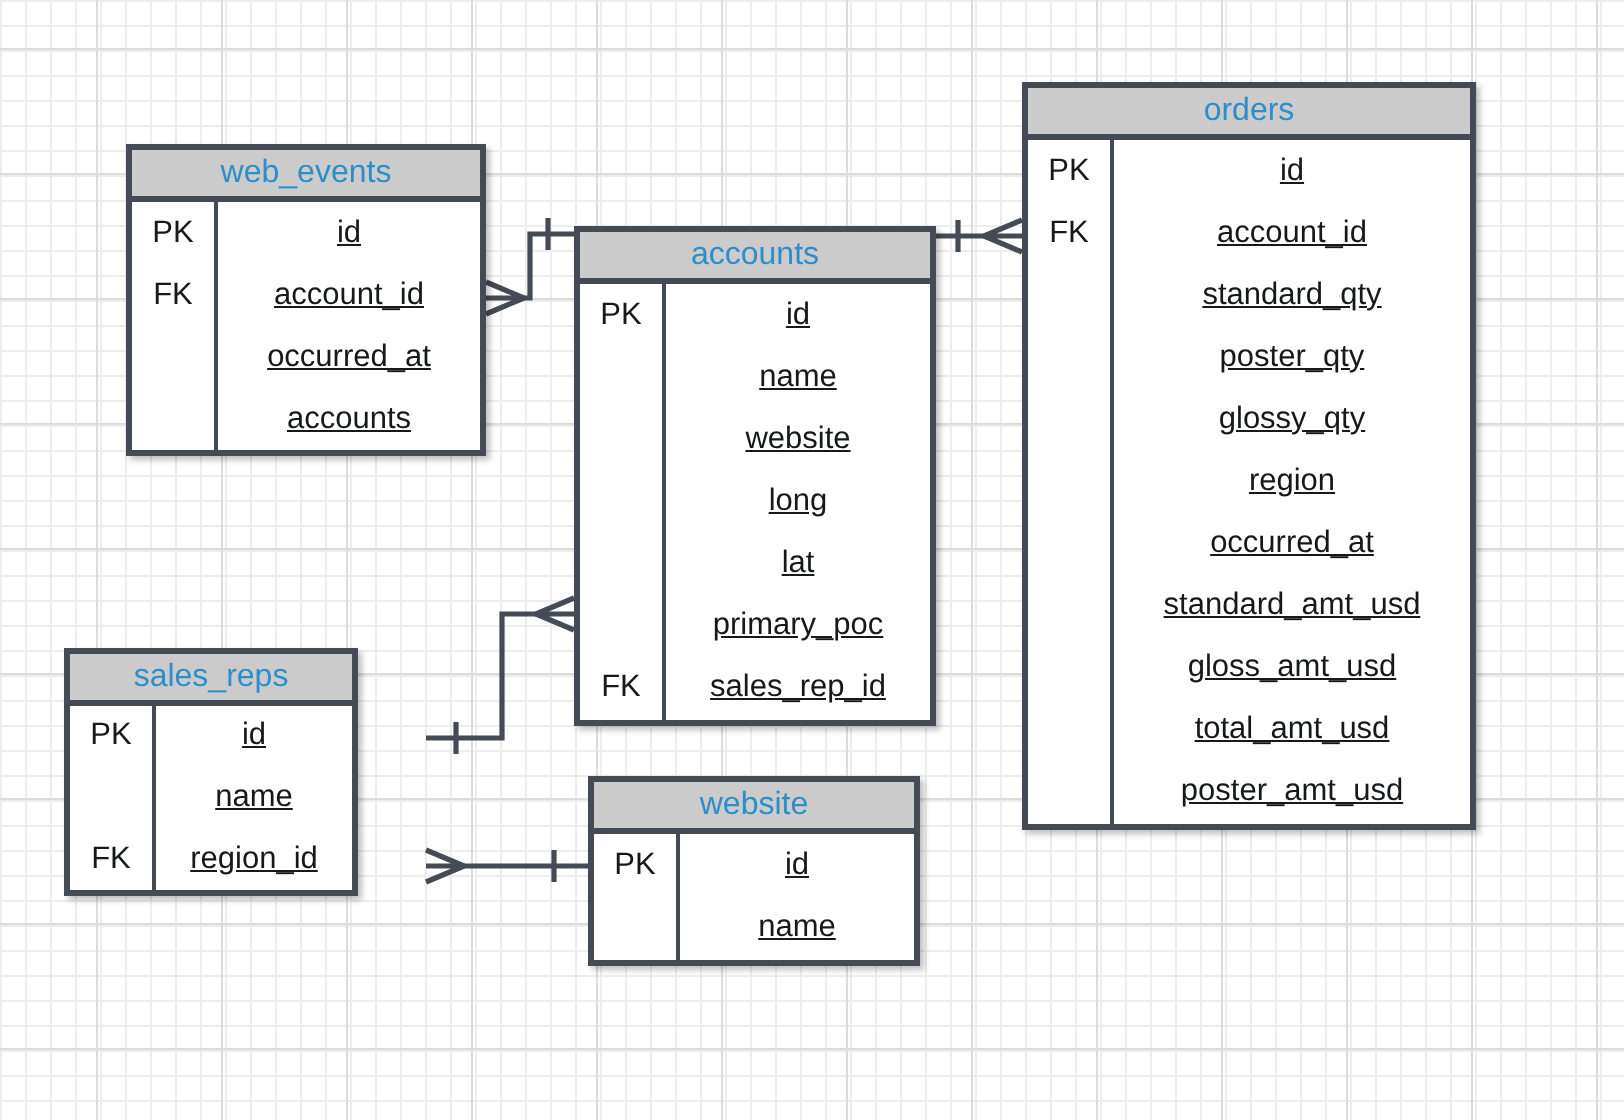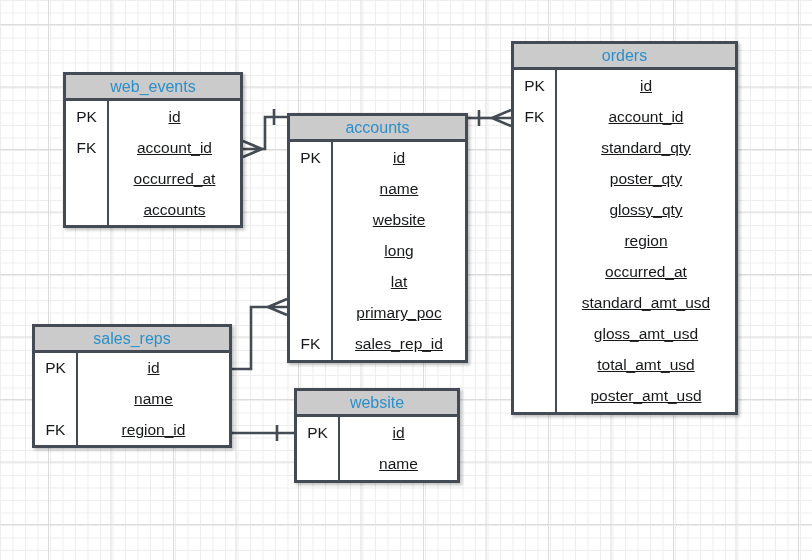--- a/index.html
+++ b/index.html
@@ -66,21 +66,21 @@
   .cell-field {
     flex:1 1 auto;
     display:flex; align-items:center; justify-content:center;
     white-space:nowrap;
     text-decoration:underline;
   }
   
   #t-web_events { left:63px;  top:72px;  width:180px; height:156px; }
   #t-accounts   { left:287px; top:73px;  width:181px; height:250px;margin-top:40px; }
   #t-orders     { left:511px; top:41px;  width:227px; height:374px; }
-  #t-sales_reps { left:32px;  top:324px; width:200px; height:124px; }
+  #t-sales_reps { left:32px;  top:324px; width:147px; height:124px; }
   #t-region     { left:294px; top:388px; width:166px; height:95px;  }
 </style>
 </head>
 <body>
 
 <div class="canvas"></div>
 
 <svg class="connectors" width="812" height="560">
 
   <g>

